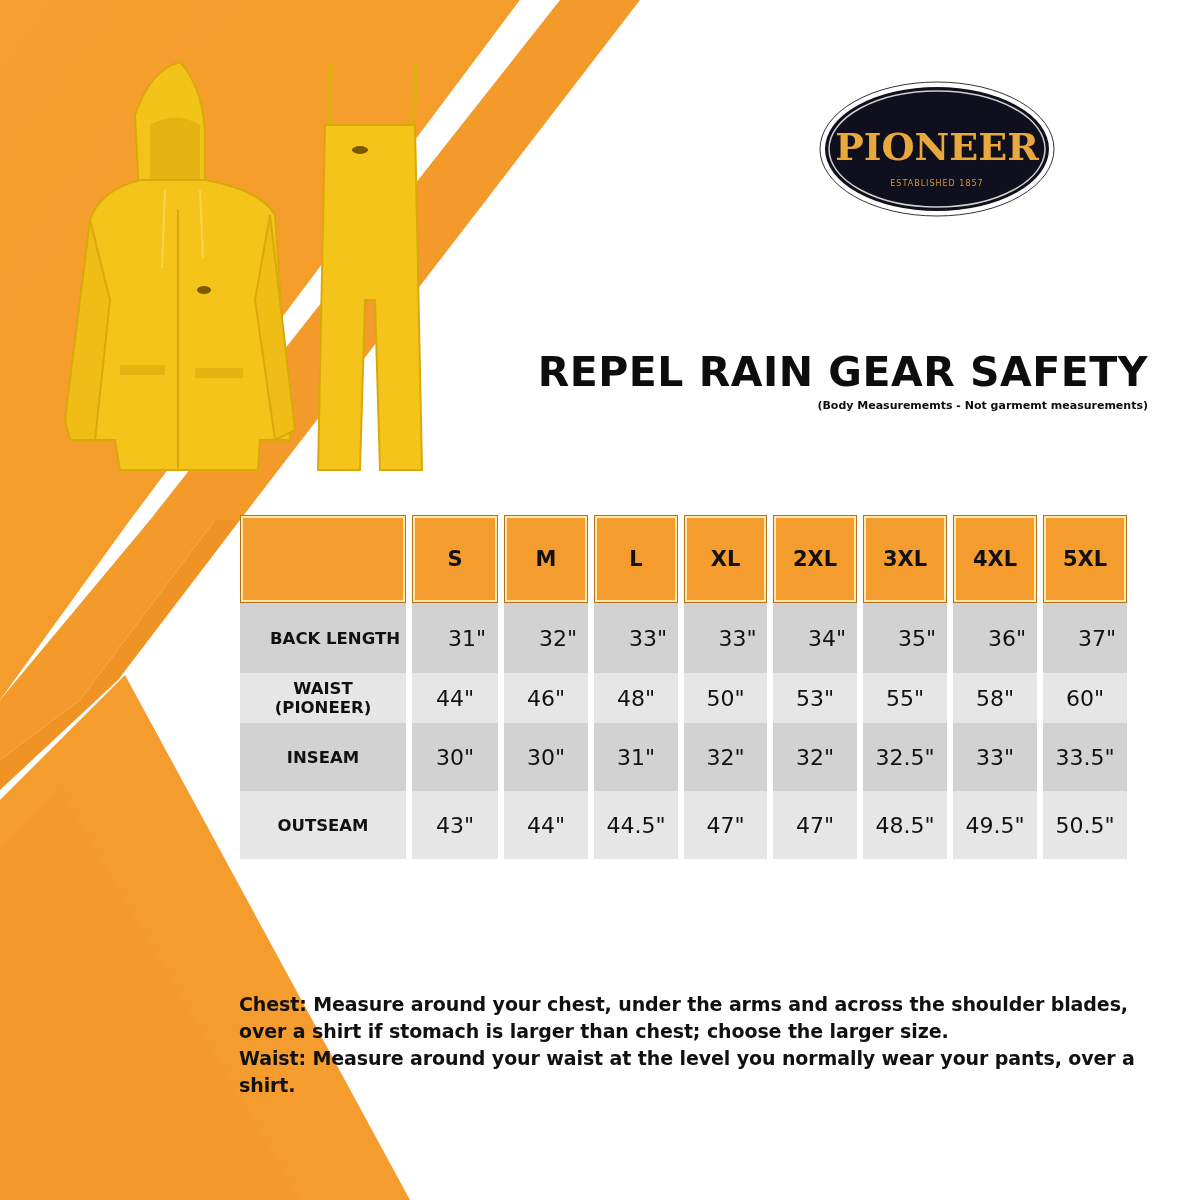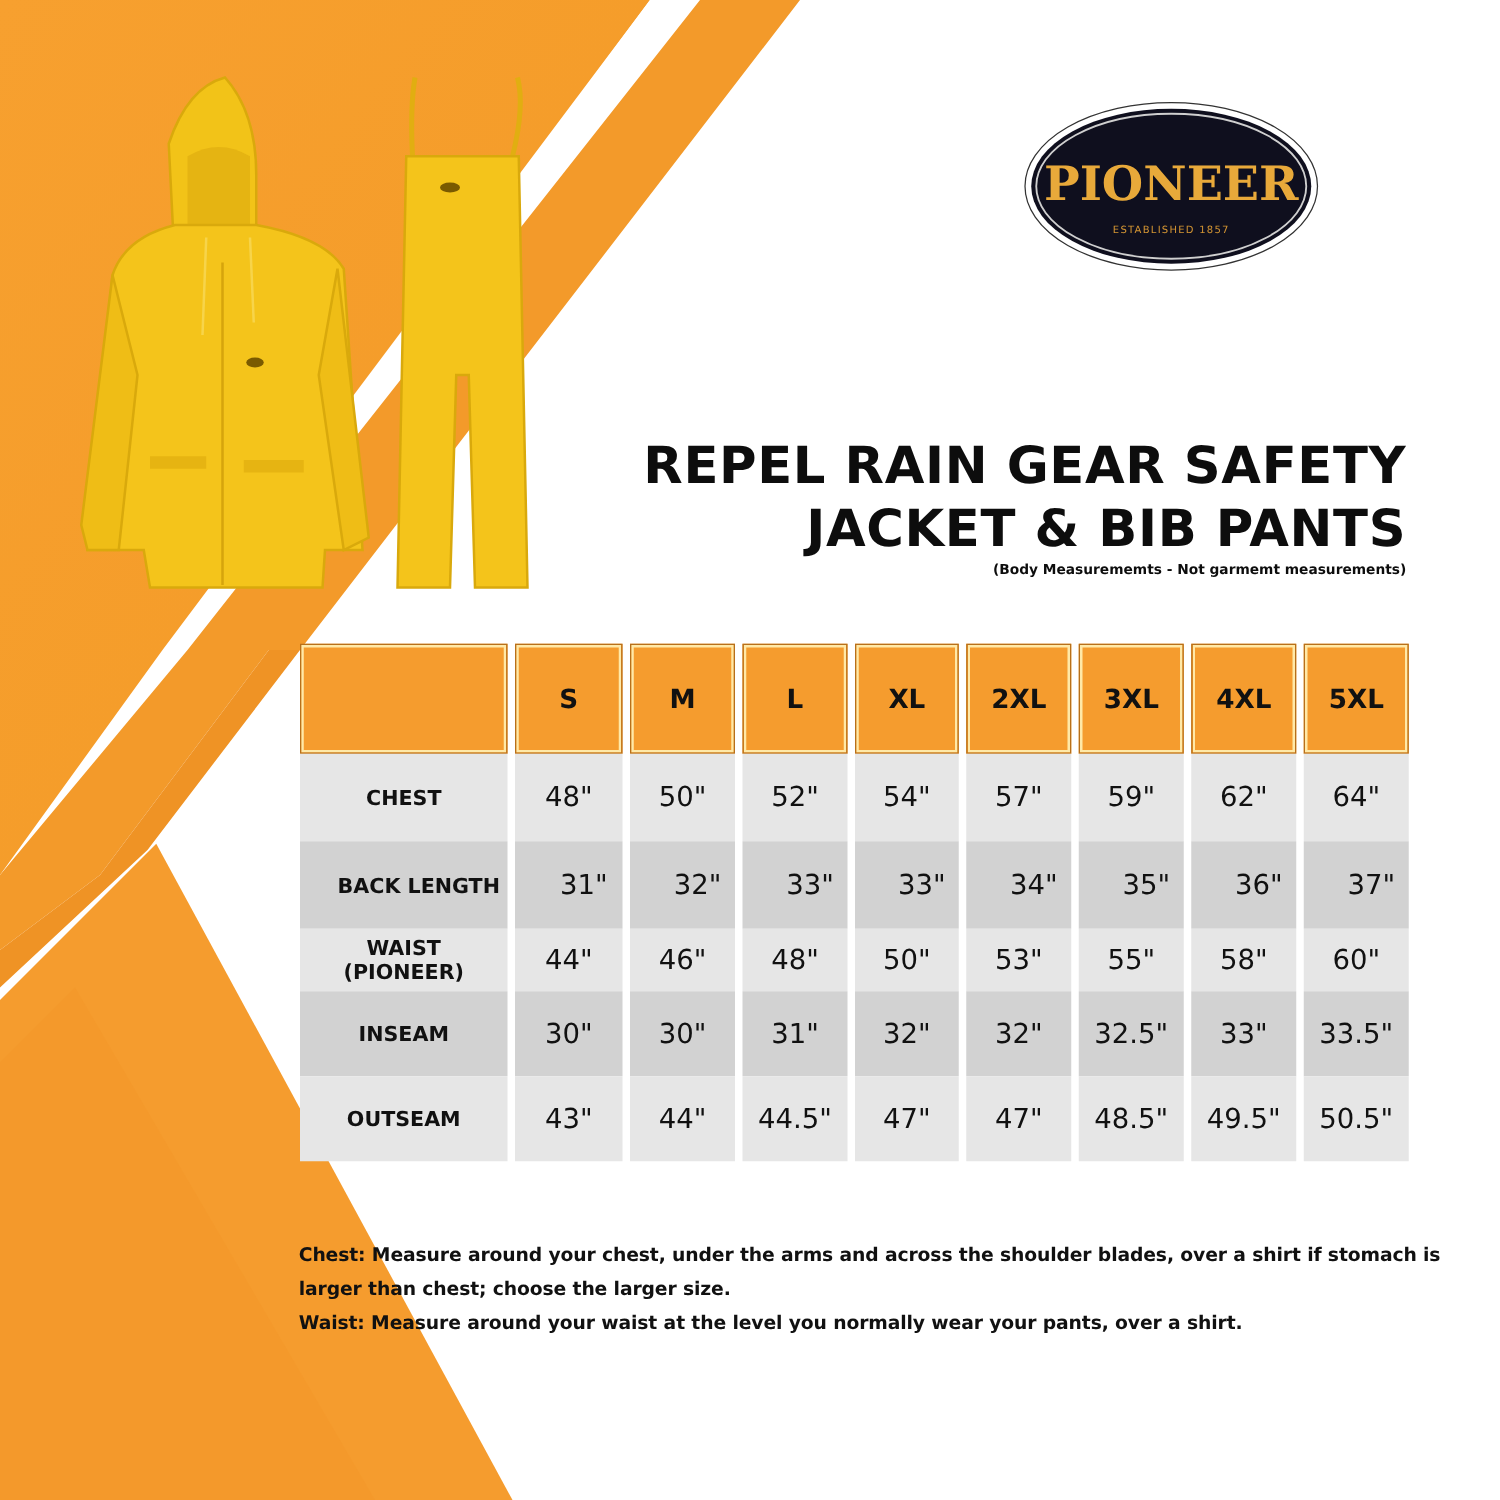--- a/index.html
+++ b/index.html
@@ -1,32 +1,32 @@
 <!DOCTYPE html>
 <html><head>
 <meta charset="utf-8">
 <style>
   html, body { margin:0; padding:0; }
   body { width:1200px; height:1200px; position:relative; overflow:hidden; background:#ffffff; font-family:"Liberation Sans", sans-serif; }
   .bg-layer { position:absolute; left:0; top:0; width:1200px; height:1200px; }
   .garments { position:absolute; left:0; top:0; width:470px; height:490px; }
   .logo { position:absolute; left:818px; top:80px; width:238px; height:138px; }
-  .title { position:absolute; right:75px; top:346px; text-align:right; color:#0d0d0d; font-weight:bold; font-family:"DejaVu Sans", sans-serif; }
+  .title { position:absolute; right:52px; top:346px; text-align:right; color:#0d0d0d; font-weight:bold; font-family:"DejaVu Sans", sans-serif; }
   .title .l1 { font-size:41px; line-height:52px; letter-spacing:0.5px; }
   .title .l2 { font-size:41px; line-height:50px; letter-spacing:0.5px; }
   .title .sub { font-size:11px; line-height:16px; margin-top:0px; font-weight:bold; }
   table.size { position:absolute; left:240px; top:515px; border-collapse:separate; border-spacing:6px 0; margin-left:-6px; table-layout:fixed; }
   table.size td, table.size th { padding:0; text-align:center; vertical-align:middle; color:#111; font-weight:bold; font-family:"DejaVu Sans", sans-serif; }
   table.size th { background:#f59c2e; height:86px; font-size:21px; border:1px solid #b8701a; box-shadow:0 0 0 2px #ffe9a8 inset; }
   table.size td { font-size:22px; font-weight:normal; }
   table.size td.lbl { font-size:16.5px; font-weight:bold; line-height:19px; }
   tr.r-light td { background:#e6e6e6; }
   tr.r-dark td { background:#d2d2d2; }
   tr.r1 td { height:70px; } tr.r2 td { height:70px;padding-left:24px; } tr.r3 td { height:50px; } tr.r4 td { height:68px; } tr.r5 td { height:68px; }
-  .notes { position:absolute; left:239px; top:991px; width:920px; font-size:15px; line-height:27px; color:#111; font-weight:bold; font-family:"DejaVu Sans", sans-serif; letter-spacing:-0.1px; }
+  .notes { position:absolute; left:239px; top:991px; width:920px; font-size:19px; line-height:27px; color:#111; font-weight:bold; font-family:"DejaVu Sans", sans-serif; letter-spacing:-0.1px; }
   .notes p { margin:0; }
   .notes .gap { height:27px; }
 </style>
 </head>
 <body>
 
 <svg class="bg-layer" viewBox="0 0 1200 1200" xmlns="http://www.w3.org/2000/svg">
   <defs>
     <linearGradient id="og" x1="0" y1="0" x2="1" y2="1">
       <stop offset="0" stop-color="#f7a02f"></stop>
@@ -74,21 +74,20 @@
 <svg class="logo" viewBox="0 0 238 138" xmlns="http://www.w3.org/2000/svg">
   <ellipse cx="119" cy="69" rx="117" ry="67" fill="#ffffff" stroke="#333" stroke-width="1"></ellipse>
   <ellipse cx="119" cy="69" rx="112" ry="62" fill="#0f0f1e"></ellipse>
   <ellipse cx="119" cy="69" rx="108" ry="58" fill="none" stroke="#cfcfcf" stroke-width="1.5"></ellipse>
   <text x="119" y="80" text-anchor="middle" font-family="DejaVu Serif, serif" font-size="38" font-weight="bold" fill="#e8a93a">PIONEER</text>
   <text x="119" y="106" text-anchor="middle" font-family="DejaVu Sans, sans-serif" font-size="8" fill="#d49533" letter-spacing="1">ESTABLISHED 1857</text>
 </svg>
 
 <div class="title">
   <div class="l1">REPEL RAIN GEAR SAFETY</div>
-  <div class="l2">JACKET &amp; BIB PANTS</div>
   <div class="sub">(Body Measurememts - Not garmemt measurements)</div>
 </div>
 
 <table class="size">
   <colgroup>
     <col style="width:166px">
       <col style="width:86px">
       <col style="width:84px">
       <col style="width:84px">
       <col style="width:83px">
@@ -101,31 +100,20 @@
       <tr>
     <th></th>
     <th>S</th>
     <th>M</th>
     <th>L</th>
     <th>XL</th>
     <th>2XL</th>
     <th>3XL</th>
     <th>4XL</th>
     <th>5XL</th>
-  </tr>
-  <tr class="r-light r1">
-    <td class="lbl">CHEST</td>
-    <td>48"</td>
-    <td>50"</td>
-    <td>52"</td>
-    <td>54"</td>
-    <td>57"</td>
-    <td>59"</td>
-    <td>62"</td>
-    <td>64"</td>
   </tr>
   <tr class="r-dark r2">
     <td class="lbl">BACK LENGTH</td>
     <td>31"</td>
     <td>32"</td>
     <td>33"</td>
     <td>33"</td>
     <td>34"</td>
     <td>35"</td>
     <td>36"</td>

